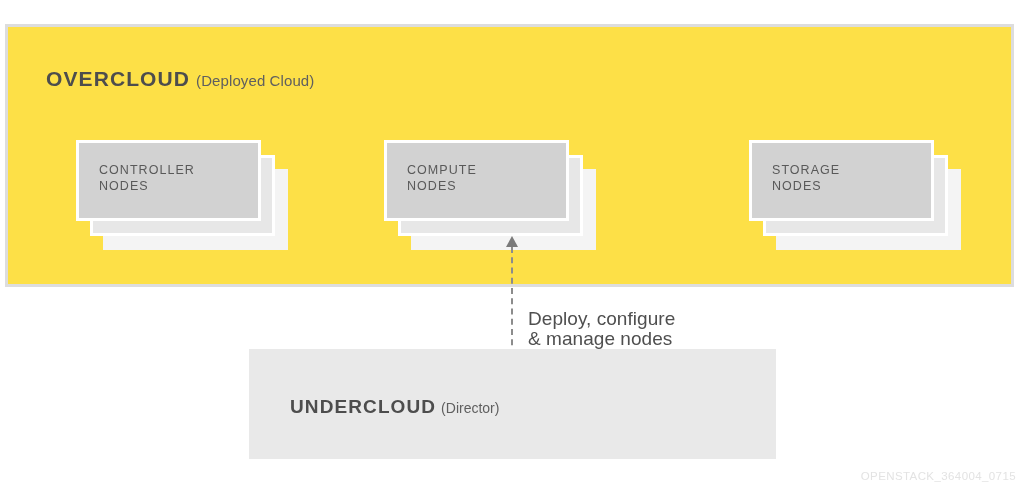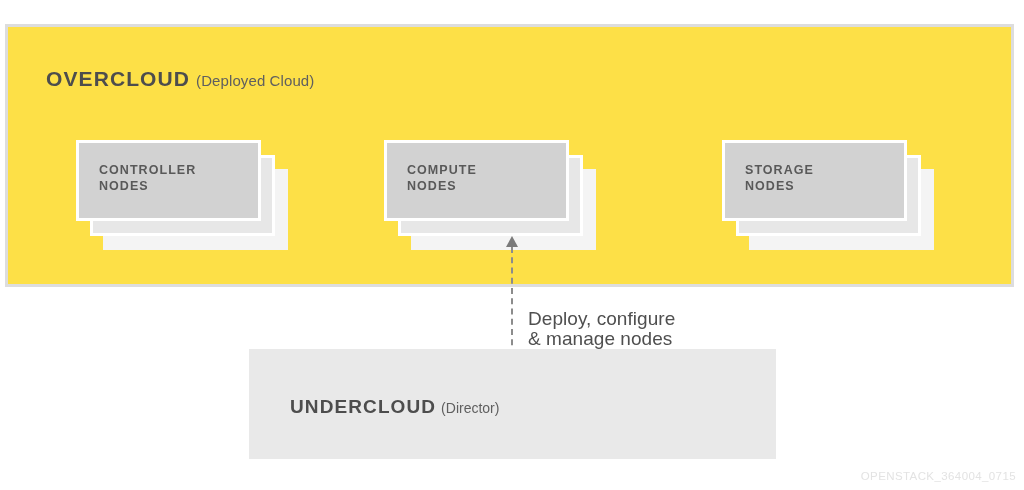--- a/index.html
+++ b/index.html
@@ -56,21 +56,21 @@
 
   
   .node-stack {
     position: absolute;
     top: 113px;
     width: 212px;
     height: 110px;
   }
   .node-stack.controller { left: 68px; }
   .node-stack.compute    { left: 376px; }
-  .node-stack.storage    { left: 714px; }
+  .node-stack.storage    { left: 741px; }
 
   .stack-layer {
     position: absolute;
     box-sizing: border-box;
     border: 3px solid #ffffff;
   }
   
   .stack-layer.back {
     left: 27px;
     top: 29px;
@@ -94,21 +94,21 @@
     width: 185px;
     height: 81px;
     background: #d2d2d2;
   }
 
   .node-label {
     position: absolute;
     left: 23px;
     top: 22px;
     font-size: 12.5px;
-    font-weight: bold;
+    font-weight: normal;
     color: #595959;
     letter-spacing: 1.05px;
     line-height: 16px;
     white-space: pre-line;
   }
 
   
   .arrow-group {
     position: absolute;
     left: 503px;

